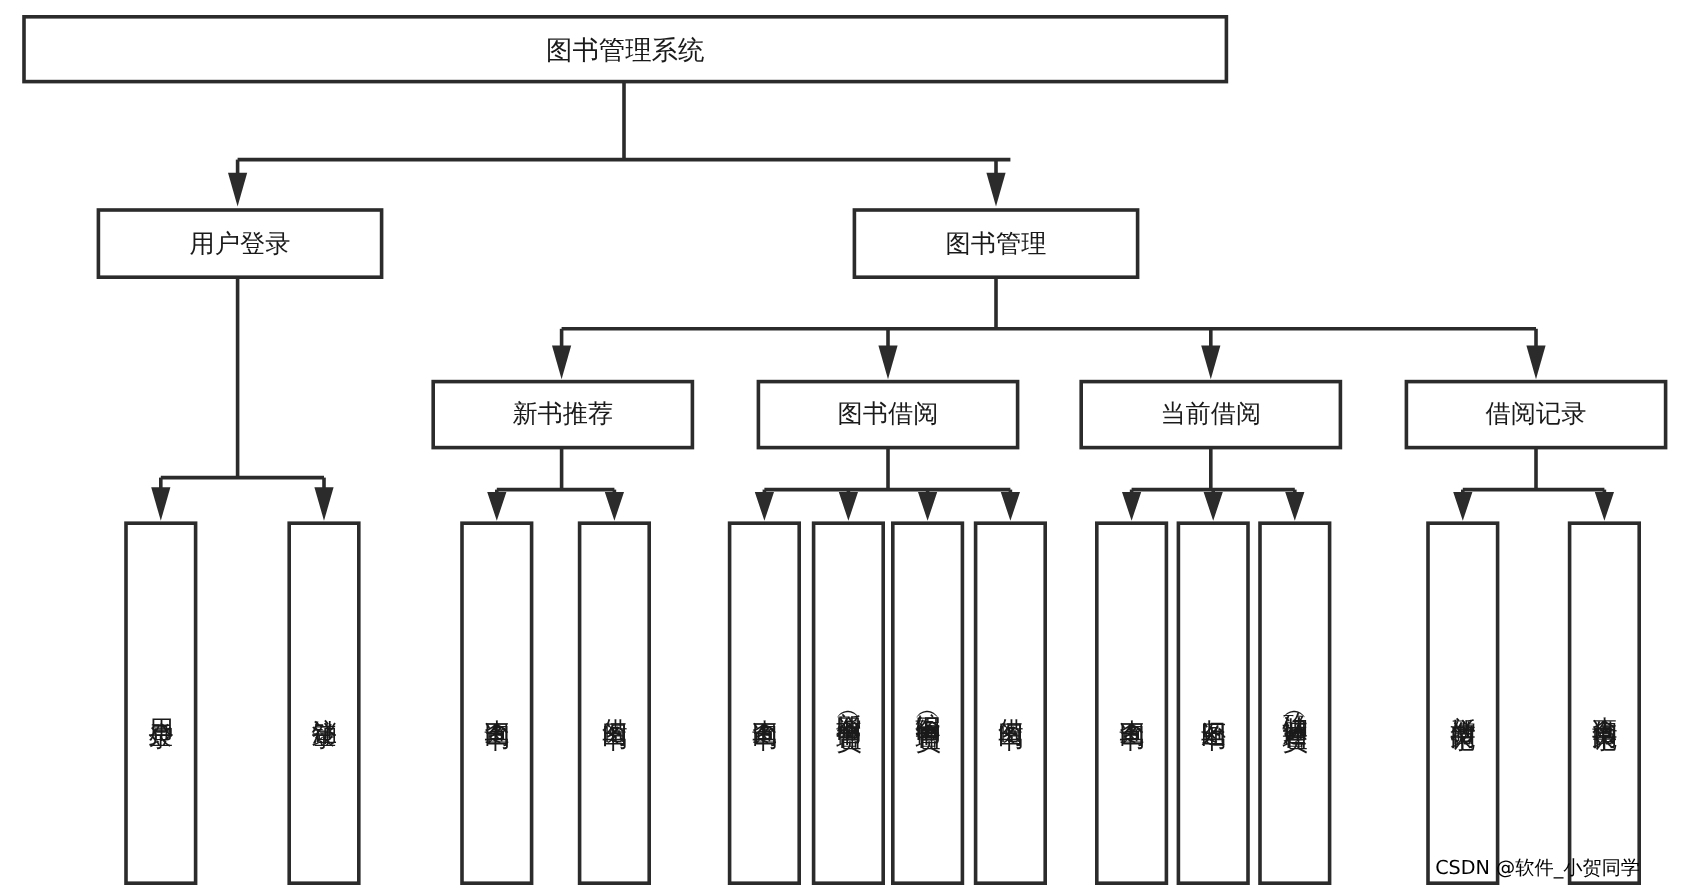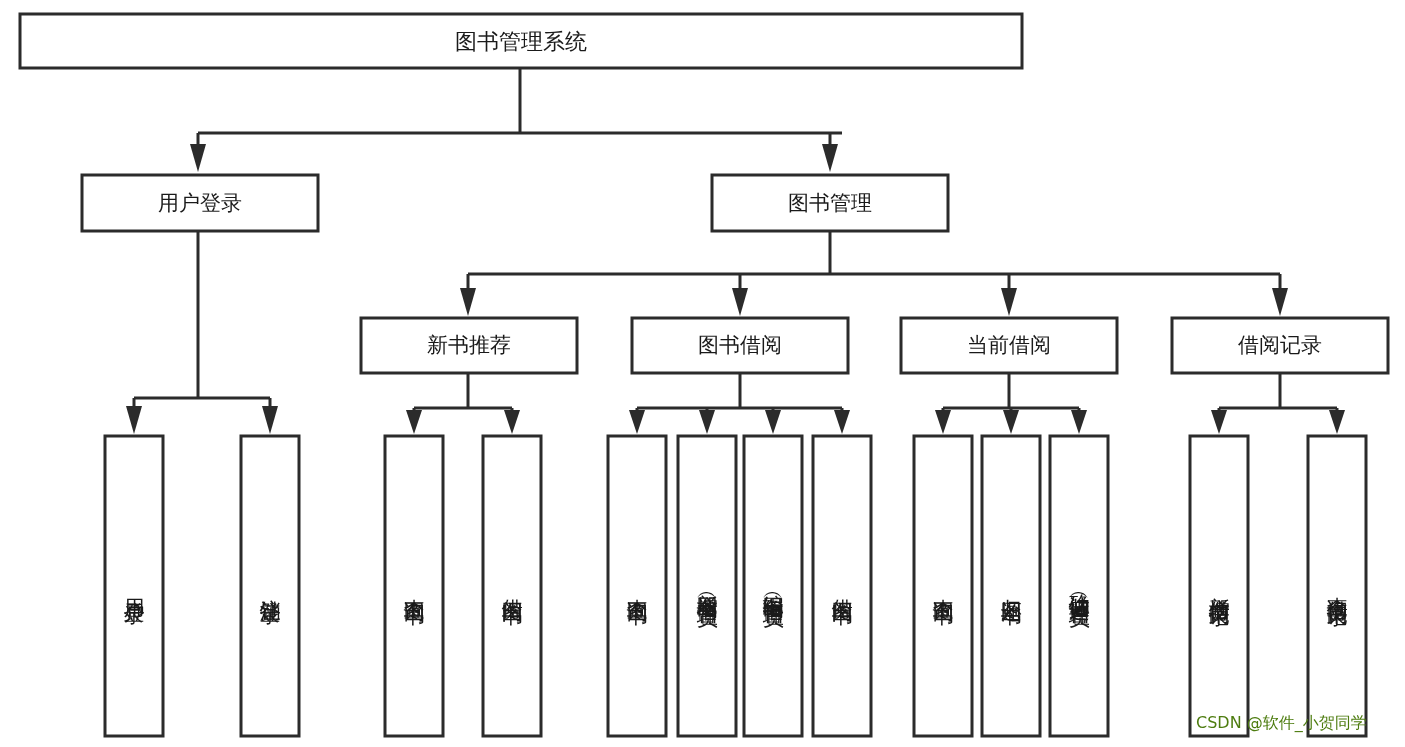--- a/index.html
+++ b/index.html
@@ -66,21 +66,21 @@
     align-items: center;
     justify-content: center;
     text-align: center;
     pointer-events: none;
     user-select: none;
   }
   .watermark {
     position: absolute;
     font-family: "DejaVu Sans", "Liberation Sans", sans-serif;
     font-size: 16px;
-    color: #4d7c0f;
+    color: #000000;
     white-space: nowrap;
     user-select: none;
   }
 </style>
 </head>
 <body>
 
 <div id="diagram-root">
 
   <svg class="diagram-svg" viewBox="0 0 1405 747" xmlns="http://www.w3.org/2000/svg">

